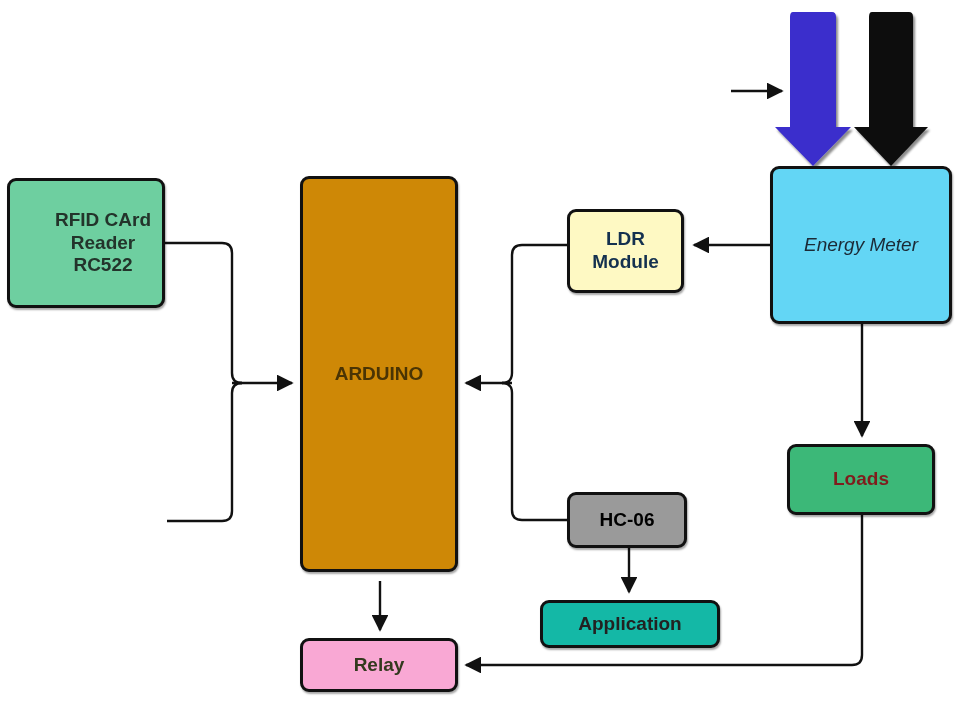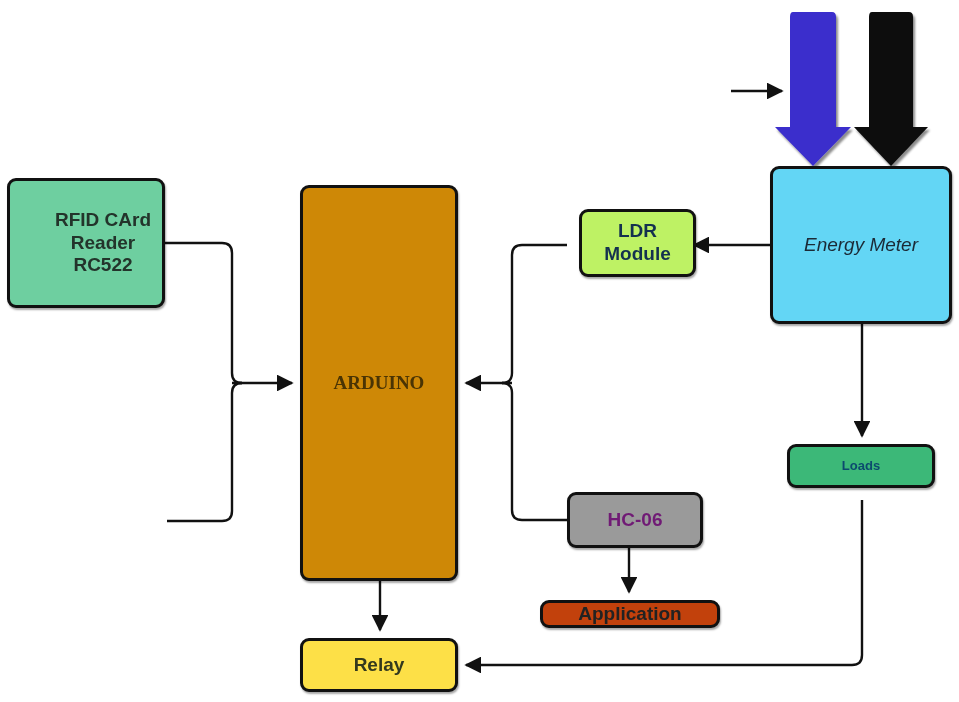--- a/index.html
+++ b/index.html
@@ -89,31 +89,31 @@
     <path d="M 629 548 L 629 592" fill="none" stroke="#111111" stroke-width="2.4" marker-end="url(#ah)"></path>
 
     <path d="M 380 581 L 380 630" fill="none" stroke="#111111" stroke-width="2.4" marker-end="url(#ah)"></path>
 
     <path d="M 862 500 L 862 655 Q 862 665 852 665 L 466 665" fill="none" stroke="#111111" stroke-width="2.4" marker-end="url(#ah)"></path>
   </svg>
 
 
   <div class="node plain" style="left: 770px; top: 166px; width: 182px; height: 158px; background: rgb(99, 214, 245); color: rgb(27, 42, 54); font-size: 19px; font-weight: normal; font-style: italic;">Energy Meter</div>
 
-  <div class="node" style="left: 567px; top: 209px; width: 117px; height: 68px; background: #bef264; color: rgb(20, 49, 79); font-size: 19px; font-weight: bold; margin-left: 12px;">LDR
+  <div class="node" style="left: 567px; top: 209px; width: 117px; height: 84px; background: #fef9c3; color: rgb(20, 49, 79); font-size: 19px; font-weight: bold;">LDR
 Module</div>
 
-  <div class="node" style="left: 787px; top: 444px; width: 148px; height: 44px; background: rgb(60, 184, 120); color: #0c4a6e; font-size: 13px; font-weight: bold;">Loads</div>
+  <div class="node" style="left: 787px; top: 444px; width: 148px; height: 71px; background: rgb(60, 184, 120); color: #7f1d1d; font-size: 19px; font-weight: bold;">Loads</div>
 
   <div class="node" style="left: 7px; top: 178px; width: 158px; height: 130px; background: rgb(110, 207, 160); color: rgb(35, 52, 43); font-size: 19px; font-weight: bold; padding-left: 34px;">RFID CArd
 Reader
 RC522</div>
 
 
-  <div class="node" style="left: 300px; top: 185px; width: 158px; height: 396px; background: rgb(206, 136, 6); color: rgb(74, 52, 4); font-size: 19px; font-weight: bold; font-family: Liberation Serif, serif;">ARDUINO</div>
+  <div class="node" style="left: 300px; top: 176px; width: 158px; height: 396px; background: rgb(206, 136, 6); color: rgb(74, 52, 4); font-size: 19px; font-weight: bold;">ARDUINO</div>
 
-  <div class="node" style="left: 567px; top: 492px; width: 136px; height: 56px; background: rgb(154, 154, 154); color: #701a75; font-size: 19px; font-weight: bold;">HC-06</div>
+  <div class="node" style="left: 567px; top: 492px; width: 120px; height: 56px; background: rgb(154, 154, 154); color: #000000; font-size: 19px; font-weight: bold;">HC-06</div>
 
-  <div class="node" style="left: 540px; top: 600px; width: 180px; height: 28px; background: #c2410c; color: rgb(34, 34, 34); font-size: 19px; font-weight: bold;">Application</div>
+  <div class="node" style="left: 540px; top: 600px; width: 180px; height: 48px; background: #14b8a6; color: rgb(34, 34, 34); font-size: 19px; font-weight: bold;">Application</div>
 
-  <div class="node" style="left: 300px; top: 638px; width: 158px; height: 54px; background: #fde047; color: rgb(51, 57, 30); font-size: 19px; font-weight: bold;">Relay</div>
+  <div class="node" style="left: 300px; top: 638px; width: 158px; height: 54px; background: #f9a8d4; color: rgb(51, 57, 30); font-size: 19px; font-weight: bold;">Relay</div>
 
 </div>
 
 </body></html>

